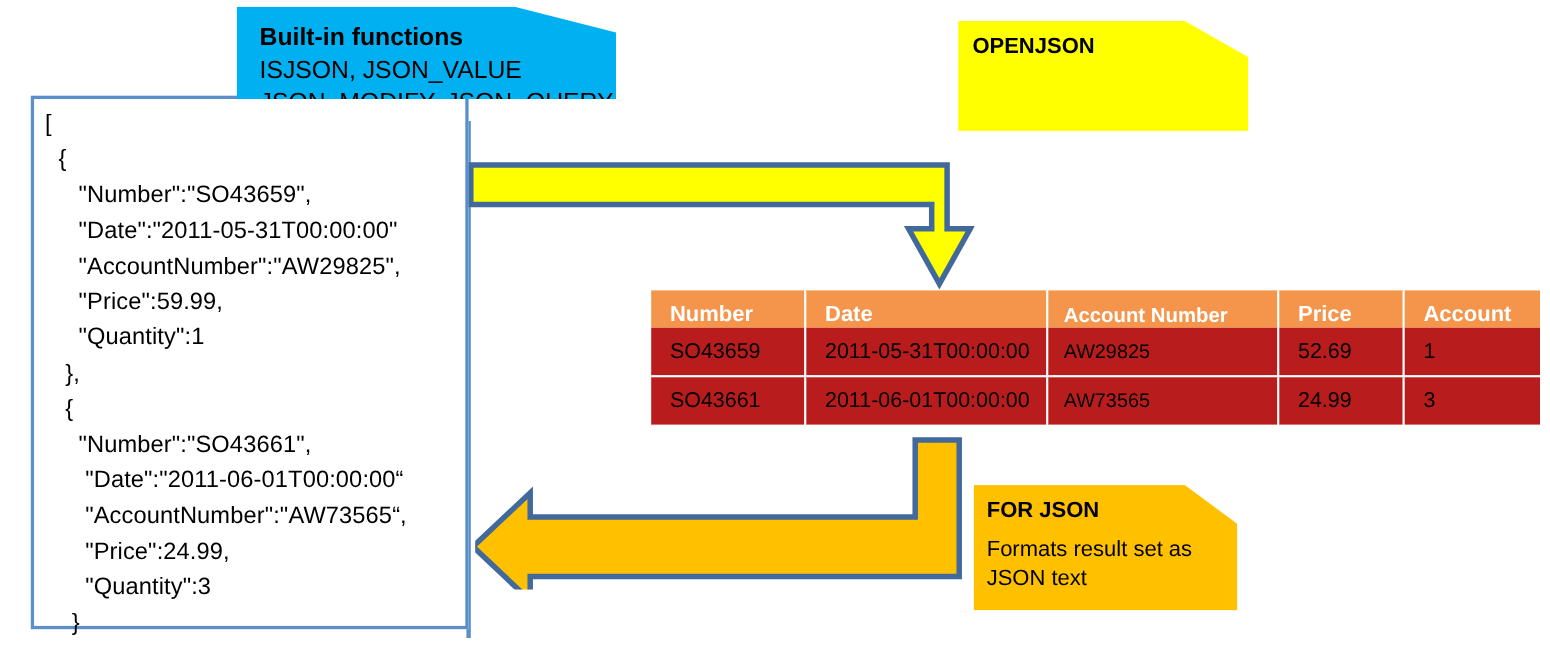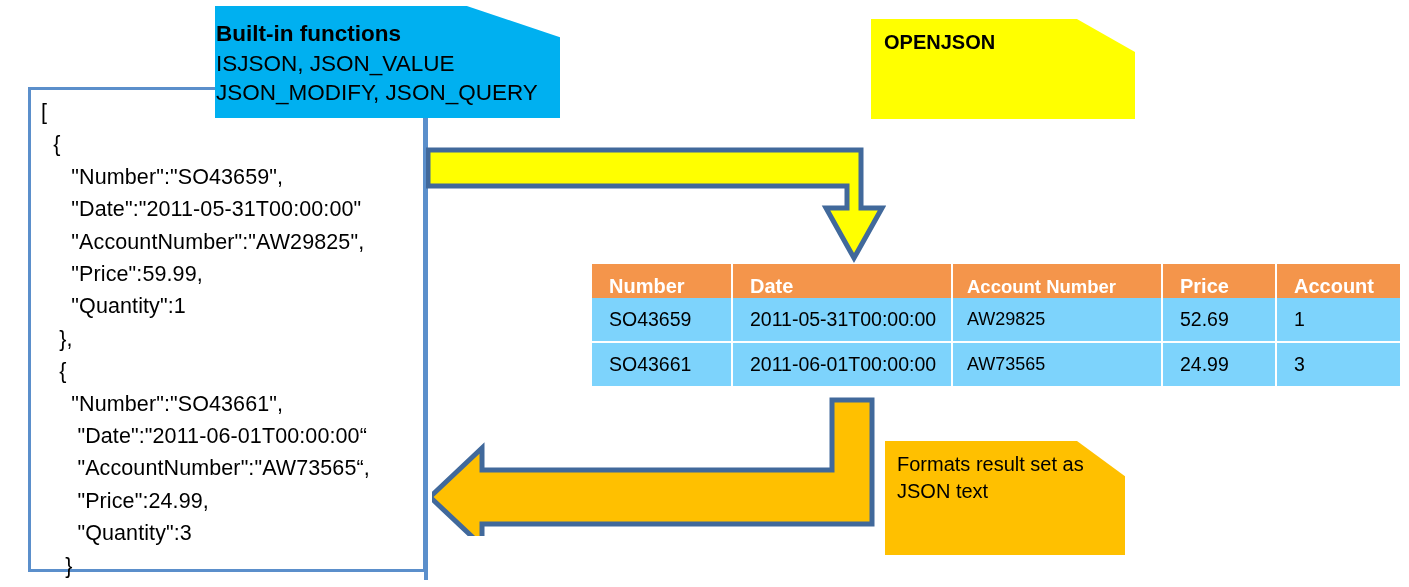--- a/index.html
+++ b/index.html
@@ -21,24 +21,24 @@
     font-size:21.5px;line-height:32.4px;color:#000;
     white-space:pre;letter-spacing:0.1px;
   }
 
   
   .callout{position:absolute;box-sizing:border-box;}
   .callout .ttl{font-weight:bold;display:block;}
   .callout .body{display:block;}
 
   .callout-builtin{
-    left:215px;top:6px;width:345px;height:112px;
+    left:215px;top:6px;width:345px;height:84px;
     background:#00B0F0;
     clip-path:polygon(0 0, 73% 0, 100% 28%, 100% 100%, 0 100%);
-    padding:13px 0 0 1px;
+    padding:13px 0 0 21px;
     font-size:22.5px;line-height:29px;color:#000;
   }
   .callout-builtin .ttl{font-size:22.5px;margin-bottom:1px;}
   .callout-builtin .body{white-space:pre;}
 
   .callout-openjson{
     left:871px;top:6px;width:264px;height:100px;
     background:#FFFF00;
     clip-path:polygon(0 0, 78% 0, 100% 33%, 100% 100%, 0 100%);
     padding:10px 0 0 13px;
@@ -74,21 +74,21 @@
   .result-table th{
     background:#F4954B;color:#ffffff;font-weight:bold;
     font-size:20px;text-align:left;
     padding:11px 0 0 17px;
     border-right:2px solid #ffffff;
     height:28px;box-sizing:border-box;
   }
   .result-table th:last-child{border-right:none;}
   .result-table th.c-acct{font-size:18.5px;padding-left:14px;}
   .result-table td{
-    background:#7dd3fc;color:#000;font-size:19.5px;
+    background:#b91c1c;color:#000;font-size:19.5px;
     padding:10px 0 10px 17px;
     border-right:2px solid #ffffff;
     border-bottom:2px solid #ffffff;
     height:26px;box-sizing:border-box;
   }
   .result-table td:last-child{border-right:none;}
   .result-table td.c-acct{font-size:18px;padding-left:14px;}
   .col-num{width:140px;}
   .col-date{width:220px;}
   .col-acct{width:210px;}
@@ -125,20 +125,21 @@
     <span class="ttl">Built-in functions</span>
     <span class="body">ISJSON, JSON_VALUE
 JSON_MODIFY, JSON_QUERY</span>
   </div>
 
   <div class="callout callout-openjson">
     <span class="ttl">OPENJSON</span>
   </div>
 
   <div class="callout callout-forjson">
+    <span class="ttl">FOR JSON</span>
     <span class="body">Formats result set as JSON text</span>
   </div>
 
   <svg class="arrow-svg" style="left:426px;top:146px;" width="460" height="125" viewBox="0 0 460 125">
     <polygon points="2,4 435,4 435,62 456,62 428,112 400,62 421,62 421,40 2,40" fill="#FFFF00" stroke="#41699B" stroke-width="5" stroke-linejoin="miter"></polygon>
   </svg>
 
   <svg class="arrow-svg" style="left:432px;top:396px;" width="445" height="140" viewBox="0 0 445 140">
     <polygon points="440,4 440,128 50,128 50,150 -2,101 50,52 50,74 400,74 400,4" fill="#FFC000" stroke="#41699B" stroke-width="5" stroke-linejoin="miter"></polygon>
   </svg>

